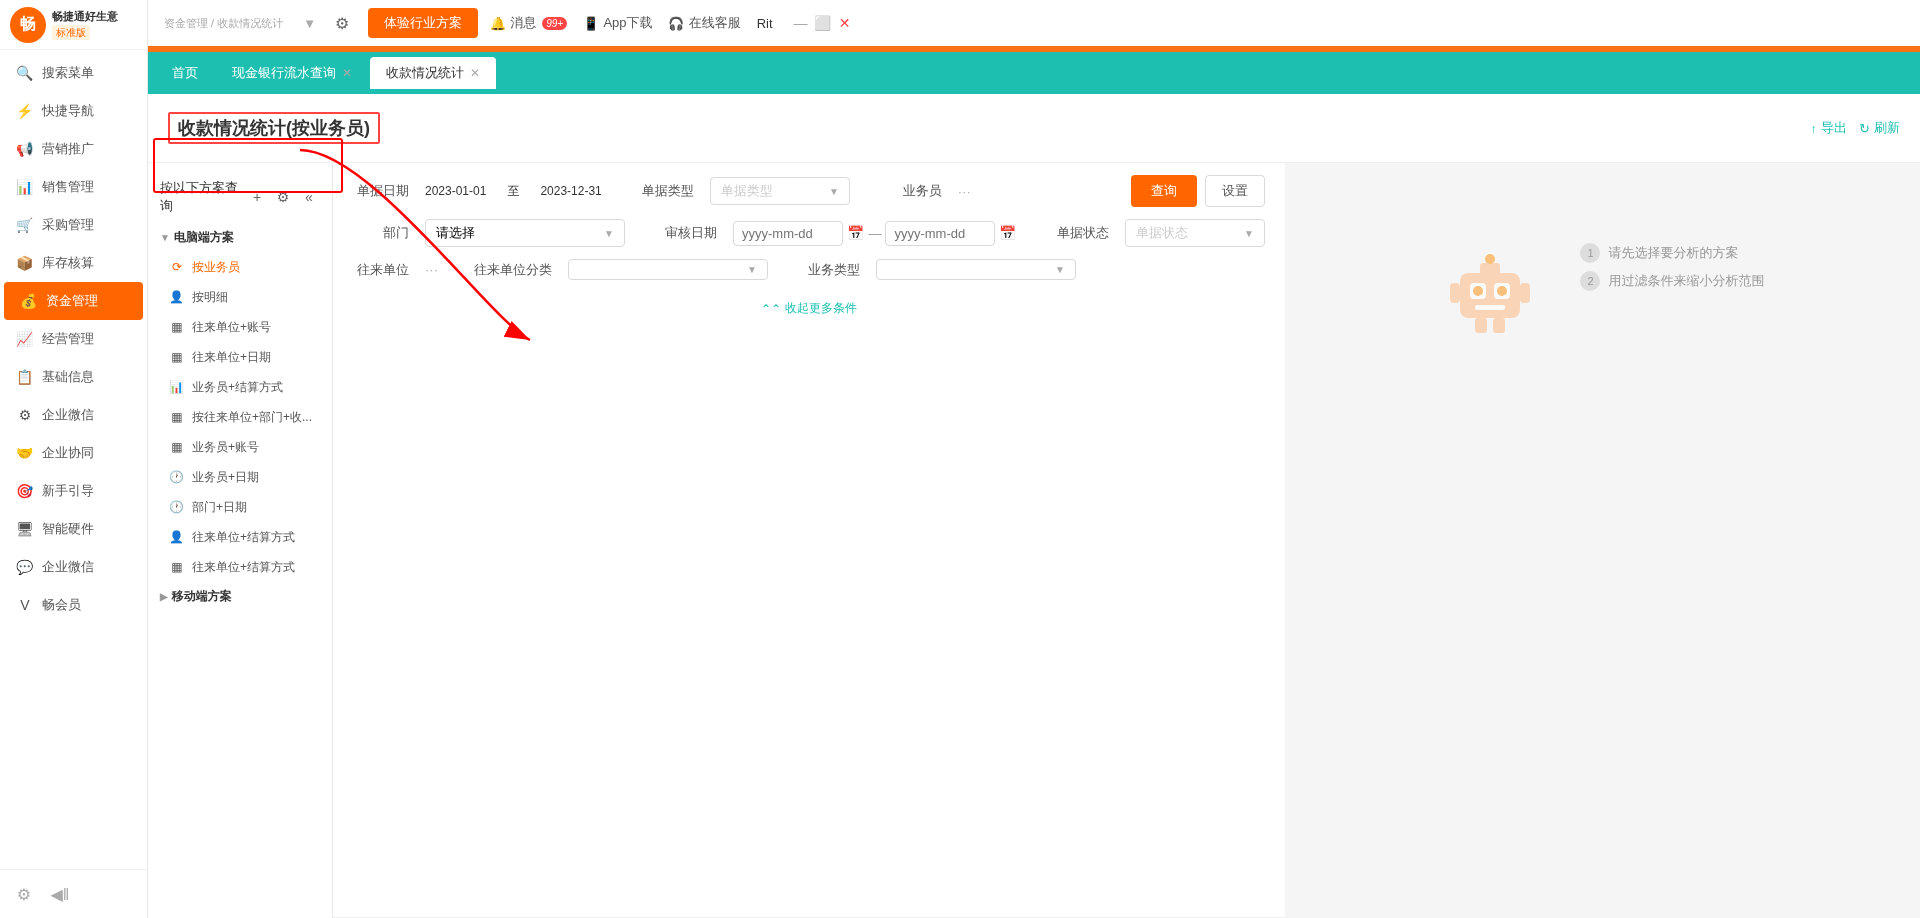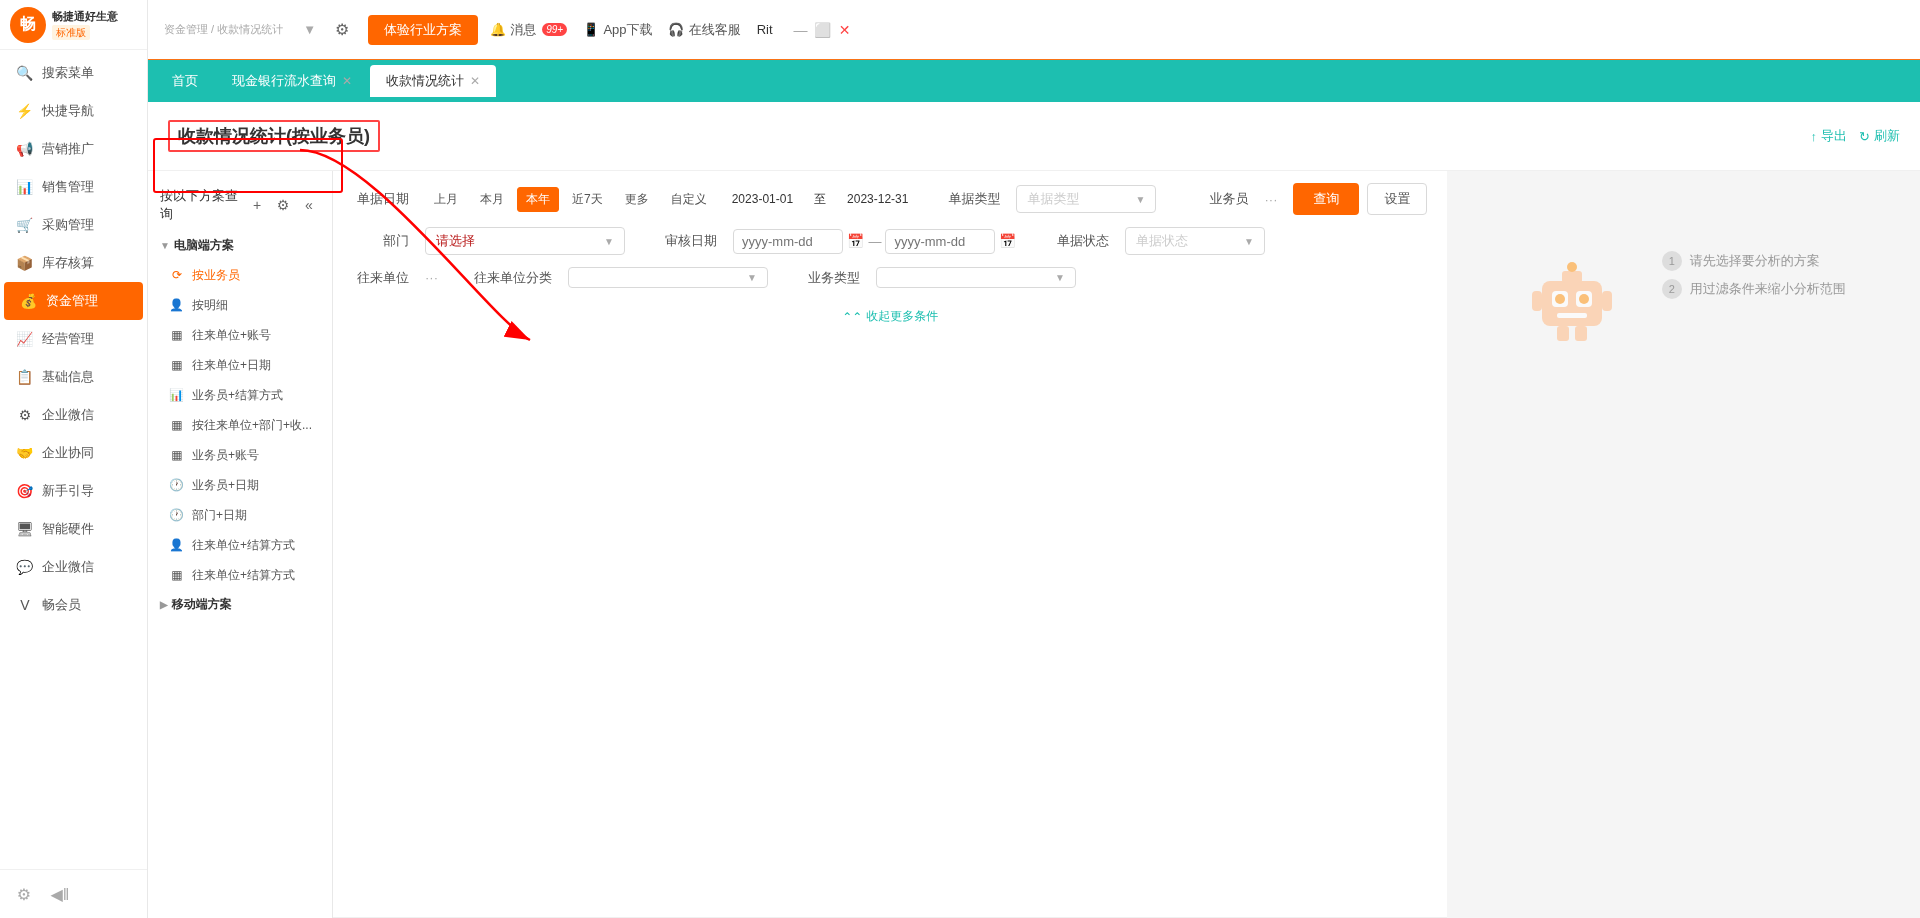--- a/index.html
+++ b/index.html
@@ -14,21 +14,21 @@
     .nav-item { display: flex; align-items: center; padding: 10px 16px; cursor: pointer; color: #555; font-size: 13px; transition: background 0.2s; }
     .nav-item.active { background: #ff6600; color: #fff; border-radius: 4px; margin: 0 4px; }
     .nav-item .nav-icon { width: 18px; height: 18px; margin-right: 8px; display: flex; align-items: center; justify-content: center; font-size: 14px; }
     .sidebar-bottom { padding: 10px; display: flex; gap: 8px; border-top: 1px solid #f0f0f0; }
     .sidebar-bottom-btn { width: 28px; height: 28px; border: none; background: none; cursor: pointer; color: #aaa; font-size: 16px; display: flex; align-items: center; justify-content: center; }
 
     
     .main { flex: 1; display: flex; flex-direction: column; overflow: hidden; }
 
     
-    .topbar { height: 60px; background: #fff; border-bottom: 1px solid #f97316; display: flex; align-items: center; padding: 0 16px; gap: 12px; }
+    .topbar { height: 52px; background: #fff; border-bottom: 6px solid #f97316; display: flex; align-items: center; padding: 0 16px; gap: 12px; }
     .topbar-breadcrumb { display: flex; align-items: center; gap: 4px; color: #999; font-size: 12px; }
     .topbar-breadcrumb span { color: #555; }
     .topbar-gear { width: 28px; height: 28px; display: flex; align-items: center; justify-content: center; cursor: pointer; color: #666; font-size: 16px; }
     .btn-trial { background: #ff6600; color: #fff; border: none; padding: 6px 16px; border-radius: 4px; cursor: pointer; font-size: 13px; }
     .topbar-right { display: flex; align-items: center; gap: 16px; color: #555; font-size: 13px; }
     .badge-99 { background: #ff4444; color: #fff; font-size: 10px; padding: 1px 4px; border-radius: 8px; margin-left: 2px; font-style: italic; }
     .window-controls { display: flex; gap: 6px; margin-left: 8px; }
     .window-btn { width: 16px; height: 16px; border: none; background: none; cursor: pointer; color: #aaa; font-size: 14px; display: flex; align-items: center; justify-content: center; }
 
     
@@ -298,28 +298,20 @@
         <span>移动端方案</span>
       </div>
     </div>
 
     <div class="right-panel">
 
       <div class="filter-area">
 
         <div class="filter-row">
           <span class="filter-label">单据日期</span>
-          <div class="date-tabs">
-            <span class="date-tab">上月</span>
-            <span class="date-tab">本月</span>
-            <span class="date-tab active">本年</span>
-            <span class="date-tab">近7天</span>
-            <span class="date-tab">更多</span>
-            <span class="date-tab">自定义</span>
-          </div>
           <div class="date-range">
             <span>2023-01-01</span>
             <span>至</span>
             <span>2023-12-31</span>
           </div>
           <span class="filter-label" style="margin-left:20px;">单据类型</span>
           <div class="select-box" style="min-width:140px;">
             <span style="color:#ccc;">单据类型</span>
             <span class="arrow">▼</span>
           </div>
@@ -327,21 +319,21 @@
           <span style="color:#aaa;cursor:pointer;">···</span>
           <div class="filter-actions">
             <button class="btn-query">查询</button>
             <button class="btn-settings">设置</button>
           </div>
         </div>
 
         <div class="filter-row">
           <span class="filter-label">部门</span>
           <div class="select-box" style="min-width:200px;">
-            <span style="color:#b91c1c;">请选择</span>
+            <span style="color:#000000;">请选择</span>
             <span class="arrow">▼</span>
           </div>
           <span class="filter-label" style="margin-left:20px;">审核日期</span>
           <div style="display:flex;align-items:center;gap:4px;">
             <input class="input-field" type="text" style="width: 110px;" placeholder="yyyy-mm-dd">
             <span class="cal-icon">📅</span>
             <span class="date-separator">—</span>
             <input class="input-field" type="text" style="width: 110px;" placeholder="yyyy-mm-dd">
             <span class="cal-icon">📅</span>
           </div>

